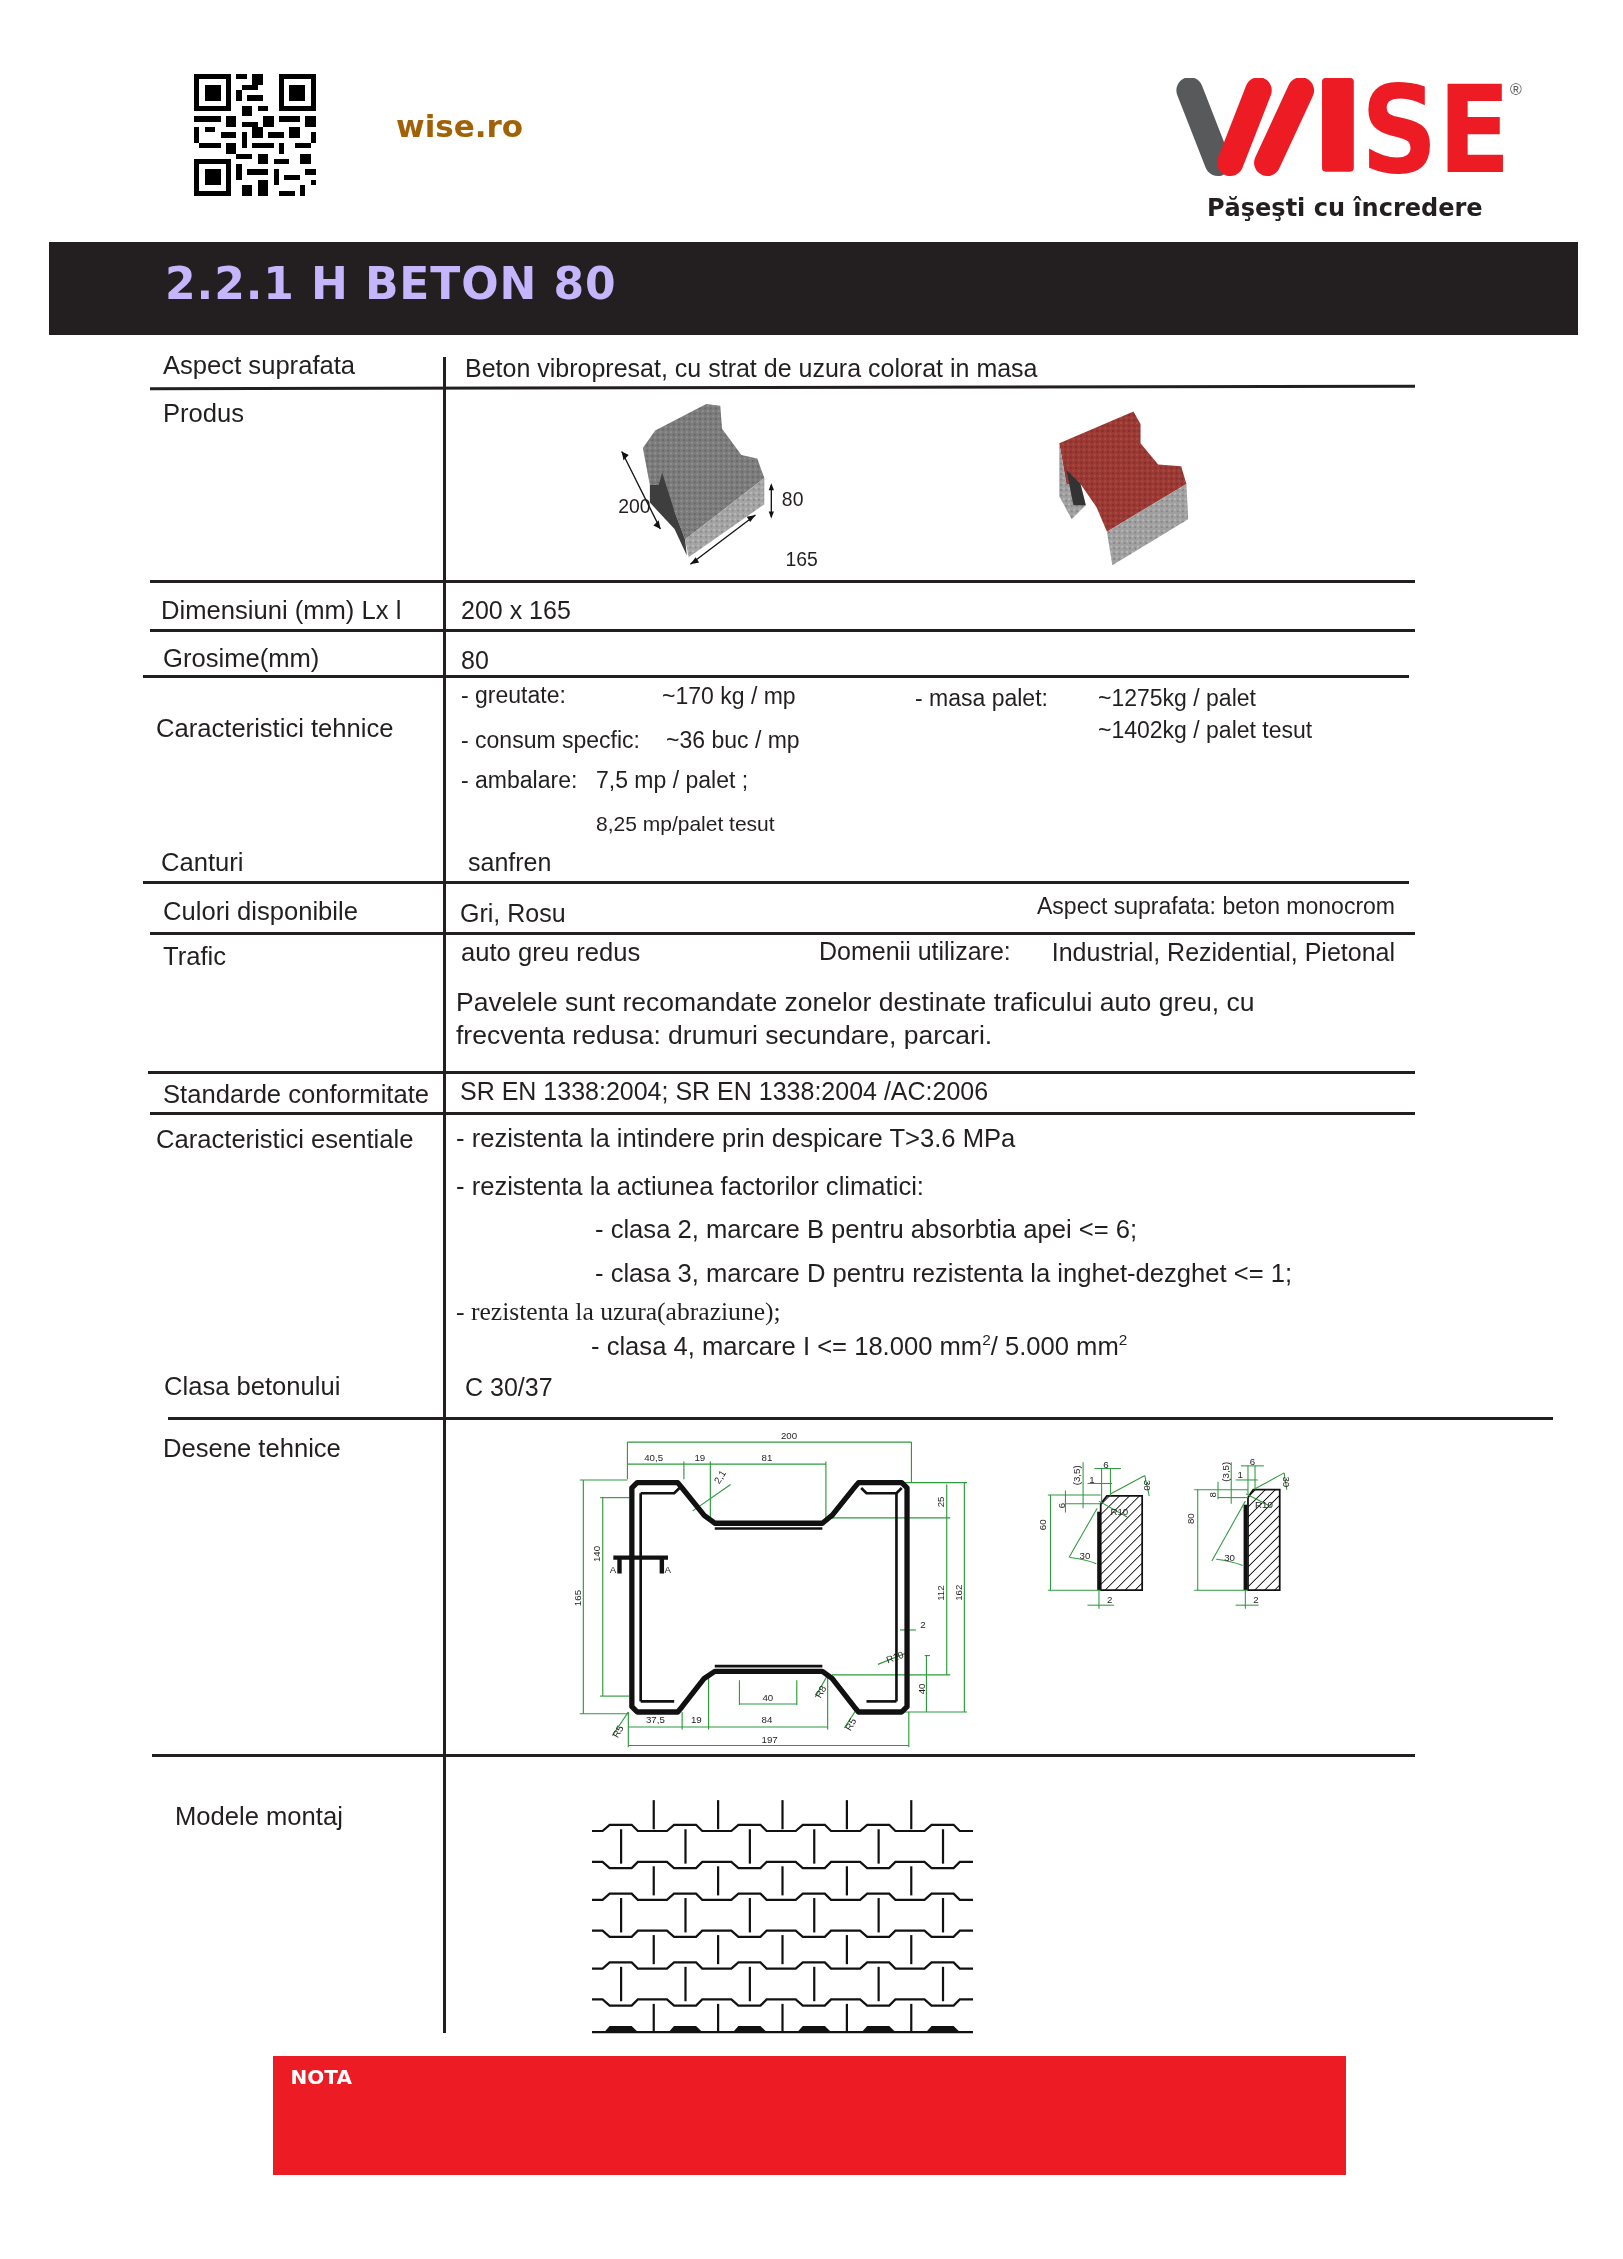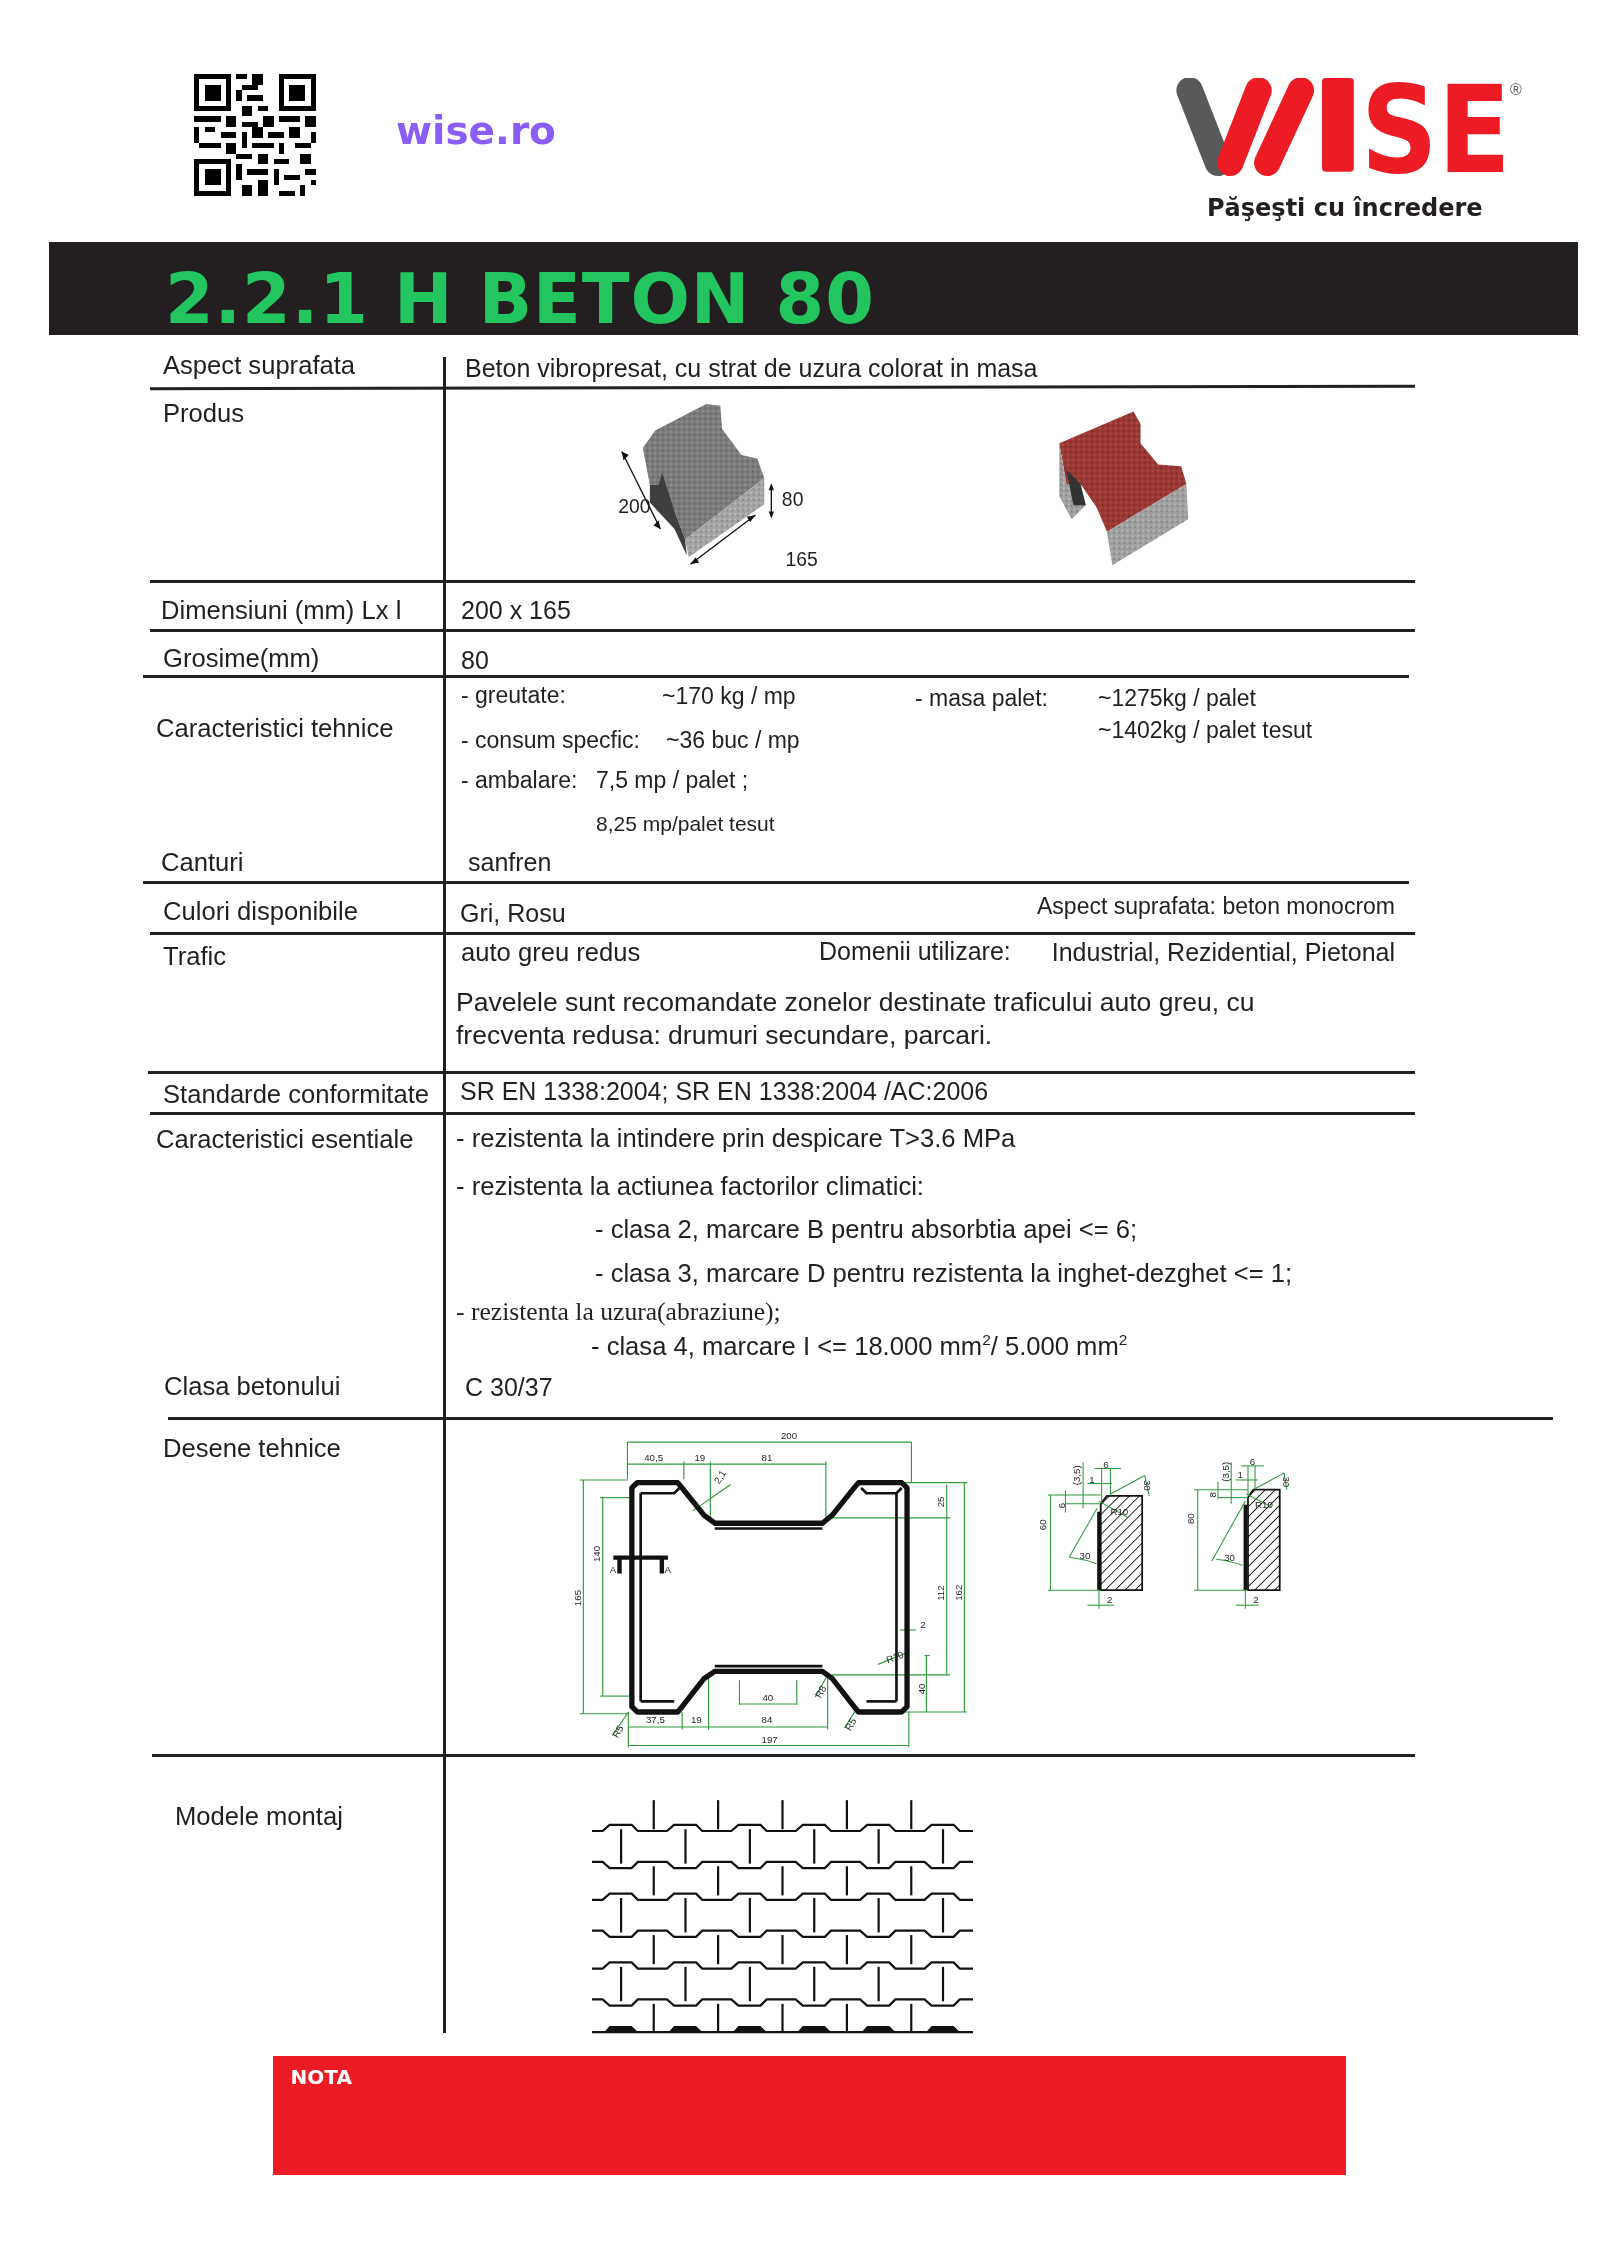--- a/index.html
+++ b/index.html
@@ -3,22 +3,22 @@
 <meta charset="utf-8">
 <style>
   html, body { margin:0; padding:0; background:#ffffff; }
   body { width:1623px; height:2259px; position:relative; overflow:hidden; font-family:"Liberation Sans", sans-serif; color:#231f20; }
   .abs { position:absolute; white-space:nowrap; }
   .lbl { font-size:25.6px; line-height:1; }
   .val { font-size:25px; line-height:1; }
   .hline { position:absolute; height:2.6px; background:#231f20; }
   .vline { position:absolute; width:2.6px; background:#231f20; }
   #title-band { position:absolute; left:49px; top:242px; width:1529px; height:93px; background:#231f20; }
-  #title-band span { position:absolute; left:116px; top:16px; font-family:"DejaVu Sans", sans-serif; font-weight:bold; font-size:70px; color:#22c55e; letter-spacing:0.9px; }
-  #site { font-family:"DejaVu Sans", sans-serif; font-weight:bold; font-size:39px; color:#8b5cf6; }
+  #title-band span { position:absolute; left:116px; top:16px; font-family:"DejaVu Sans", sans-serif; font-weight:bold; font-size:44px; color:#c4b5fd; letter-spacing:0.9px; }
+  #site { font-family:"DejaVu Sans", sans-serif; font-weight:bold; font-size:31px; color:#a16207; }
   #tagline { font-family:"DejaVu Sans", sans-serif; font-weight:bold; font-size:24px; color:#231f20; }
   #nota-box { position:absolute; left:273px; top:2056px; width:1073px; height:119px; background:#ed1c24; color:#fff; font-family:"DejaVu Sans", sans-serif; font-weight:bold; }
   #nota-box .t1 { position:absolute; left:17.6px; top:8.8px; font-size:20px; }
   #nota-box .t2 { position:absolute; left:17.6px; top:39px; font-size:20px; line-height:33px; white-space:normal; width:1050px; }
   sup { font-size:60%; vertical-align: super; line-height:0; }
   .dim { font-family:"Liberation Sans", sans-serif; font-size:22px; fill:#231f20; }
   .tiny { font-family:"Liberation Sans", sans-serif; font-size:11px; fill:#231f20; }
 </style>
 </head>
 <body>

